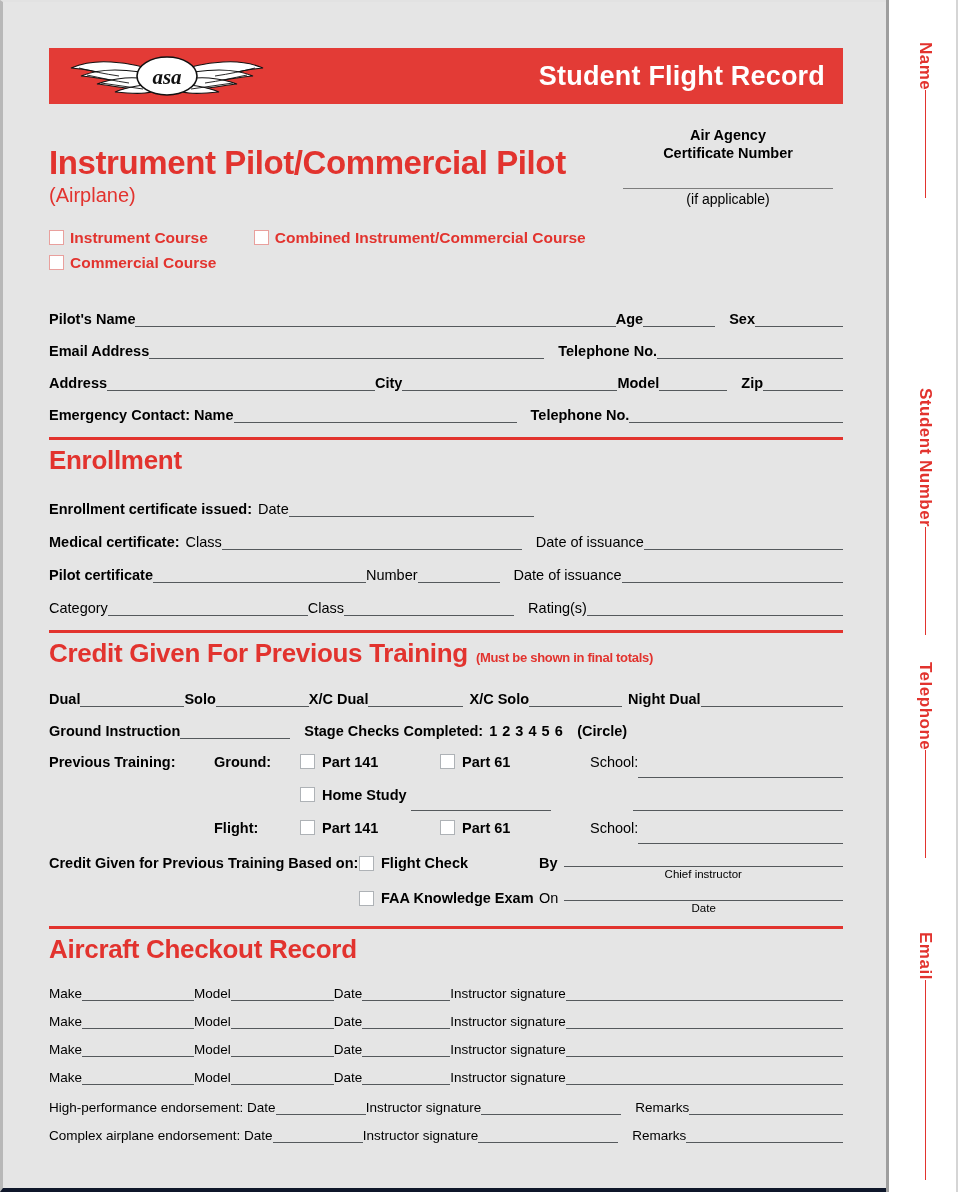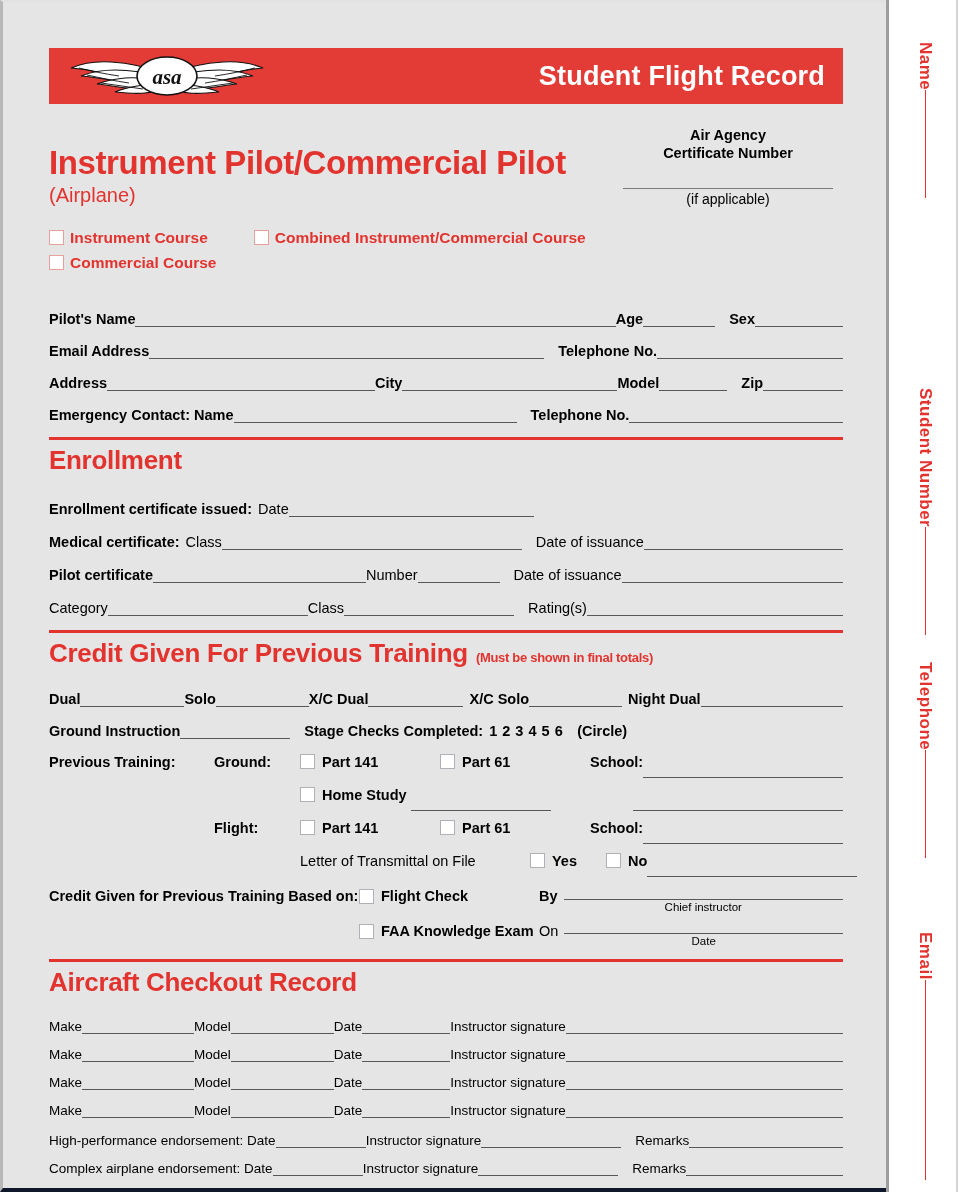--- a/index.html
+++ b/index.html
@@ -181,21 +181,21 @@
     height: 33px;
     font-size: 14.5px;
   }
   .pt-c1 { width: 165px; flex: 0 0 auto; font-weight: bold; }
   .pt-c2 { width: 86px; flex: 0 0 auto; font-weight: bold; }
   .pt-c2n { width: 86px; flex: 0 0 auto; }
   .cbl { display: flex; align-items: center; gap: 7px; }
   .cbl span { font-weight: bold; }
   .pt-c3 { width: 140px; flex: 0 0 auto; }
   .pt-c4 { width: 150px; flex: 0 0 auto; }
-  .pt-school { font-weight: bold; }
+  .pt-school { font-weight: normal; }
 
   .by-sub {
     font-size: 11.5px;
     text-align: center;
     color: #000;
     margin-top: 1px;
   }
 
   
   .ac-row { height: 28px; }
@@ -437,35 +437,20 @@
             <span class="pt-c3 cbl">
               <span class="cb dark"></span>
               <span>Part 141</span>
             </span>
             <span class="pt-c4 cbl">
               <span class="cb dark"></span>
               <span>Part 61</span>
             </span>
             <span class="pt-school">School:</span>
             <span class="ln grow" style="align-self:flex-end"></span>
-          </div>
-          <div class="pt-line">
-            <span class="pt-c1"></span>
-            <span class="pt-c2n"></span>
-            <span style="width:230px;flex:0 0 auto">Letter of Transmittal on File</span>
-            <span class="cbl" style="width:76px;flex:0 0 auto">
-              <span class="cb dark"></span>
-              <span>Yes</span>
-            </span>
-            <span class="cbl">
-              <span class="cb dark"></span>
-              <span>No</span>
-            </span>
-            <span style="flex:1 1 auto"></span>
-            <span class="ln" style="width:210px;align-self:flex-end"></span>
           </div>
 
           <div class="pt-line" style="height:34px;margin-top:2px">
             <span style="width:310px;flex:0 0 auto;font-weight:bold">Credit Given for Previous Training Based on:</span>
             <span class="cbl" style="width:180px;flex:0 0 auto">
               <span class="cb dark"></span>
               <span>Flight Check</span>
             </span>
             <span style="font-weight:bold;flex:0 0 auto">By</span>
             <span class="sp"></span>

